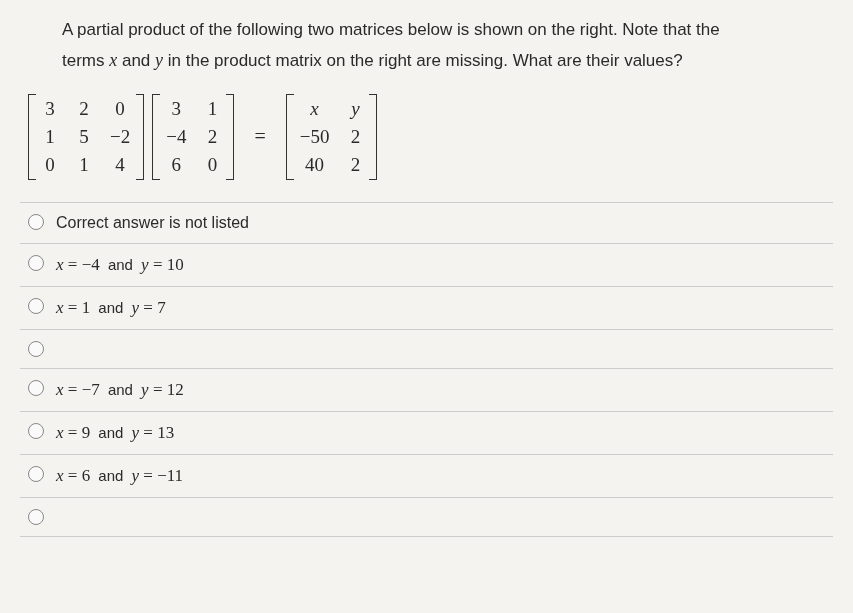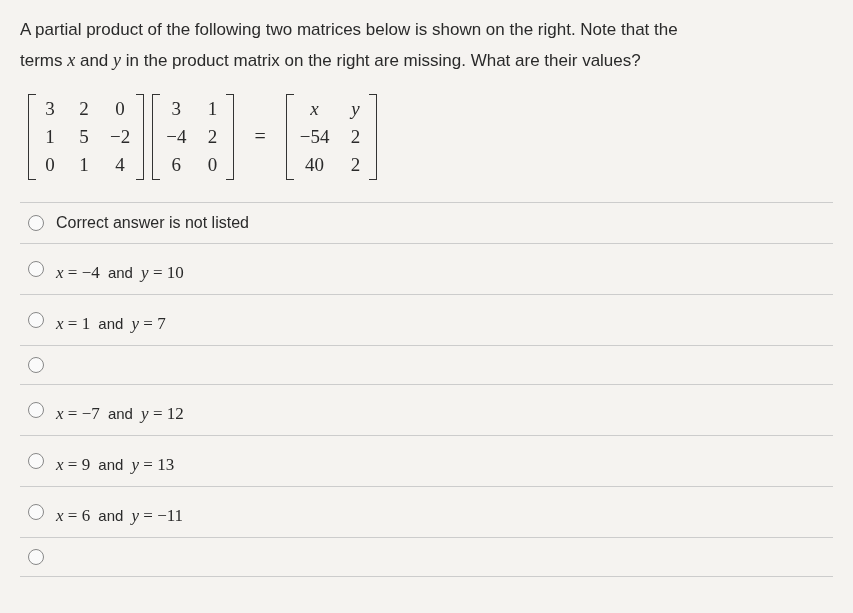--- a/index.html
+++ b/index.html
@@ -11,20 +11,21 @@
       font-family: -apple-system, BlinkMacSystemFont, "Segoe UI", Arial, sans-serif;
       background: #f5f3f0;
       padding: 16px 20px;
       width: 853px;
       color: #2a2a2a;
     }
     .question-text {
       font-size: 17px;
       line-height: 1.7;
       margin-bottom: 18px;
+      margin-left: 42px;
     }
     .math-var {
       font-family: "Times New Roman", serif;
       font-style: italic;
       font-size: 18px;
     }
     .equation-row {
       display: flex;
       align-items: center;
       gap: 8px;
@@ -65,37 +66,35 @@
     }
     .equals {
       margin: 0 12px;
       font-size: 20px;
     }
     .options {
       border-top: 1px solid #ccc;
     }
     .option-row {
       display: flex;
-      align-items: center;
       padding: 11px 8px;
       border-bottom: 1px solid #ccc;
       gap: 12px;
     }
     .radio {
       width: 16px;
       height: 16px;
       border: 1.5px solid #888;
       border-radius: 50%;
       flex-shrink: 0;
       background: #fafafa;
     }
     .option-text {
       font-family: "Times New Roman", serif;
       font-size: 17px;
-      margin-top: 8px;
     }
     .option-text .eq {
       font-style: normal;
     }
     .option-text .v {
       font-style: italic;
     }
     .option-text .and {
       font-family: -apple-system, BlinkMacSystemFont, "Segoe UI", Arial, sans-serif;
       font-size: 15px;
@@ -145,21 +144,21 @@
     <div class="bracket right"></div>
   </div>
 
   <div class="equals">=</div>
 
   <div class="matrix">
     <div class="bracket left"></div>
     <div class="matrix-grid m3x2">
       <div class="cell var">x</div>
       <div class="cell var">y</div>
-      <div class="cell">−54</div>
+      <div class="cell">−50</div>
       <div class="cell">2</div>
       <div class="cell">40</div>
       <div class="cell">2</div>
     </div>
     <div class="bracket right"></div>
   </div>
 
 </div>
 
 <div class="options" id="options-container">

